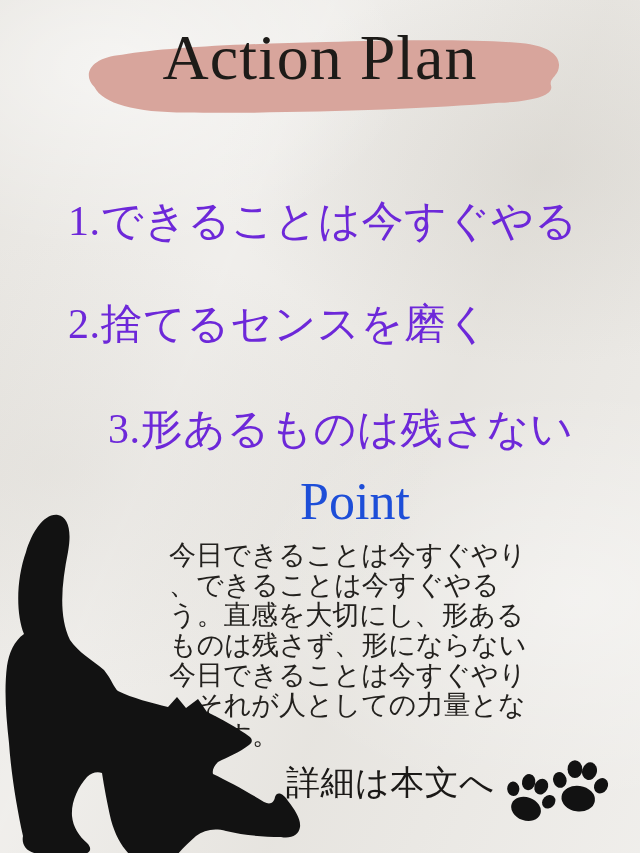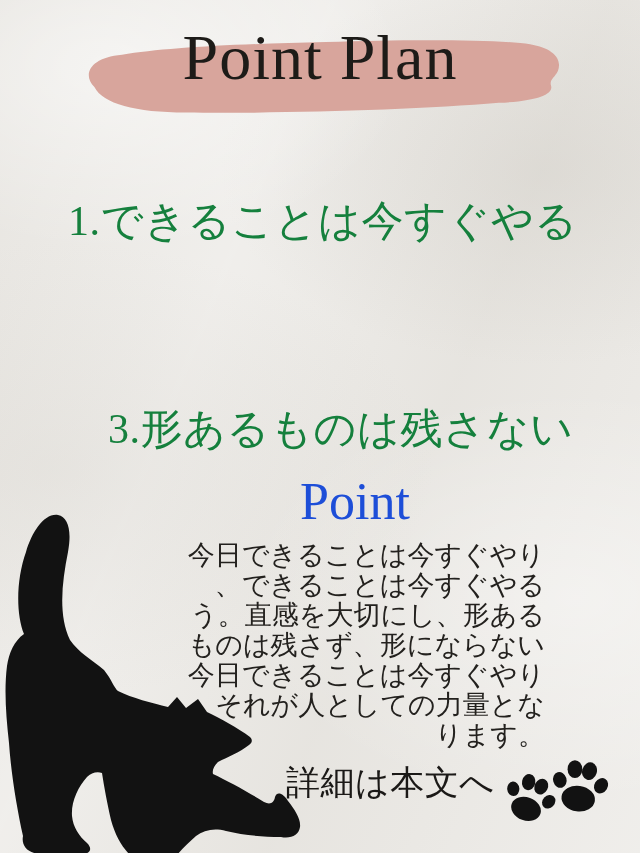--- a/index.html
+++ b/index.html
@@ -30,34 +30,34 @@
   .brush{position:absolute;left:74px;top:38px;width:490px;height:76px;transform:rotate(-1.2deg);}
   .title{
     position:absolute;left:0;top:24px;width:640px;margin:0;
     text-align:center;
     font-size:64px;font-weight:400;line-height:68px;letter-spacing:1px;
     color:#1d1b18;
   }
   .item{
     position:absolute;left:68px;width:560px;
     font-size:42px;line-height:50px;letter-spacing:.5px;
-    color:#15803d;white-space:nowrap;
+    color:#6d28d9;white-space:nowrap;
   }
   .item1{top:196px;}
   .item2{top:299px;}
   .item3{top:404px;margin-left:40px;}
   .point-heading{
     position:absolute;left:172px;top:474px;width:366px;
     text-align:center;
     font-size:52px;line-height:56px;
     color:#1d4ed8;
   }
   .point-body{
     position:absolute;left:169px;top:540px;width:376px;
-    text-align:right;
+    text-align:left;
     font-size:27px;line-height:30px;
     color:#23211e;
   }
   .point-body .line{white-space:nowrap;}
   .cat{position:absolute;left:0px;top:510px;width:310px;height:345px;}
   .cta{
     position:absolute;left:286px;top:763px;
     font-size:34px;line-height:40px;letter-spacing:.5px;
     color:#1b1917;white-space:nowrap;
   }
@@ -74,24 +74,25 @@
       <path fill="#d8a59c" d="M20,42
         C8,30 16,14 48,12
         C90,6 160,4 250,4
         C330,3 420,5 452,10
         C474,14 484,24 479,36
         C476,42 470,44 472,50
         C474,58 458,64 420,65
         C340,70 200,71 110,68
         C60,67 28,58 20,42 Z"></path>
     </svg>
-    <h1 class="title">Point Plan</h1>
+    <h1 class="title">Action Plan</h1>
   </div>
 
   <div class="item item1">1.できることは今すぐやる</div>
+  <div class="item item2">2.捨てるセンスを磨く</div>
   <div class="item item3">3.形あるものは残さない</div>
 
   <div class="point-heading">Point</div>
 
   <div class="point-body">
     <div class="line">今日できることは今すぐやり</div>
     <div class="line">、できることは今すぐやる</div>
     <div class="line">う。直感を大切にし、形ある</div>
     <div class="line">ものは残さず、形にならない</div>
     <div class="line">今日できることは今すぐやり</div>

